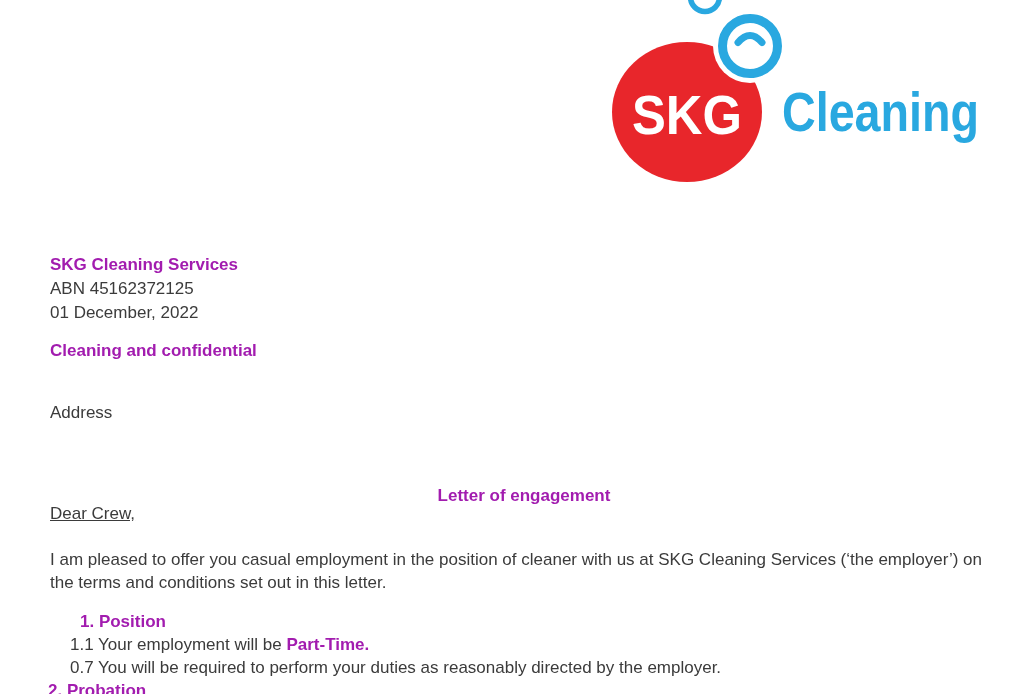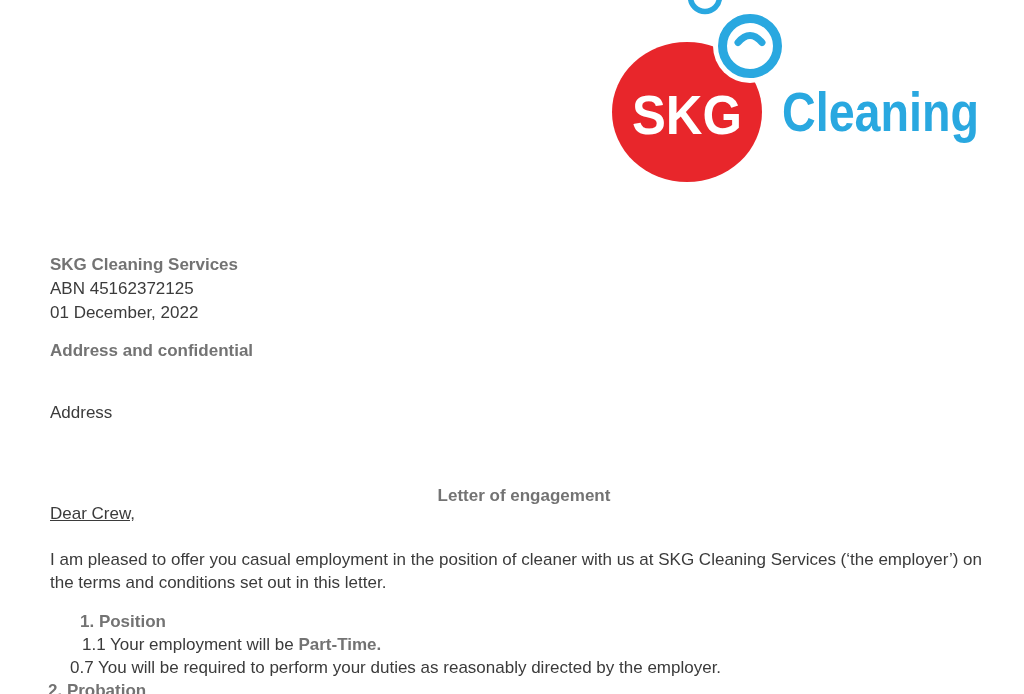--- a/index.html
+++ b/index.html
@@ -22,41 +22,41 @@
   .line {
     position: absolute;
     left: 50px;
     font-size: 17px;
     line-height: 20px;
     color: #3b3b3b;
     white-space: nowrap;
   }
   .bold {
     font-weight: bold;
-    color: #737373;
+    color: #a21caf;
   }
   .center {
     width: 948px;
     text-align: center;
     white-space: normal;
   }
   .indent {
     left: 70px;
   }
   .t-company      { top: 255px; }
   .t-abn          { top: 279px; }
   .t-date         { top: 303px; }
   .t-confidential { top: 341px; }
   .t-address      { top: 403px; text-align: right; }
   .t-salutation   { top: 504px; text-decoration: underline; }
   .t-title        { top: 486px; }
   .t-intro1       { top: 550px; }
   .t-intro2       { top: 573px; }
   .t-sec1         { top: 612px; left: 48px; margin-left: 32px; }
-  .t-c11          { top: 635px; margin-left: 12px; }
+  .t-c11          { top: 635px; }
   .t-c12          { top: 658px; }
   .t-sec2         { top: 681px; left: 48px; }
 </style>
 </head>
 <body>
 
 <div>
 
   <svg class="logo-svg" width="434" height="200" viewBox="0 0 434 200">
 
@@ -71,21 +71,21 @@
     <circle cx="115" cy="-3" r="14.5" fill="none" stroke-width="5.5" stroke="#29a8e0"></circle>
 
     <text x="97" y="134" font-size="56" font-weight="bold" font-family="Liberation Sans, sans-serif" fill="#ffffff" text-anchor="middle" textLength="110" lengthAdjust="spacingAndGlyphs">SKG</text>
 
     <text x="192" y="131" font-size="55" font-weight="bold" font-family="Liberation Sans, sans-serif" textLength="197" lengthAdjust="spacingAndGlyphs" fill="#29a8e0">Cleaning</text>
   </svg>
 
   <div class="line bold t-company">SKG Cleaning Services</div>
   <div class="line t-abn">ABN 45162372125</div>
   <div class="line t-date">01 December, 2022</div>
-  <div class="line bold t-confidential">Address and confidential</div>
+  <div class="line bold t-confidential">Cleaning and confidential</div>
   <div class="line t-address">Address</div>
   <div class="line t-salutation">Dear Crew,</div>
 
   <div class="line bold center t-title">Letter of engagement</div>
 
   <div class="line t-intro1">I am pleased to offer you casual employment in the position of cleaner with us at SKG Cleaning Services (‘the employer’) on</div>
   <div class="line t-intro2">the terms and conditions set out in this letter.</div>
 
   <div class="line bold t-sec1">1. Position</div>
 

